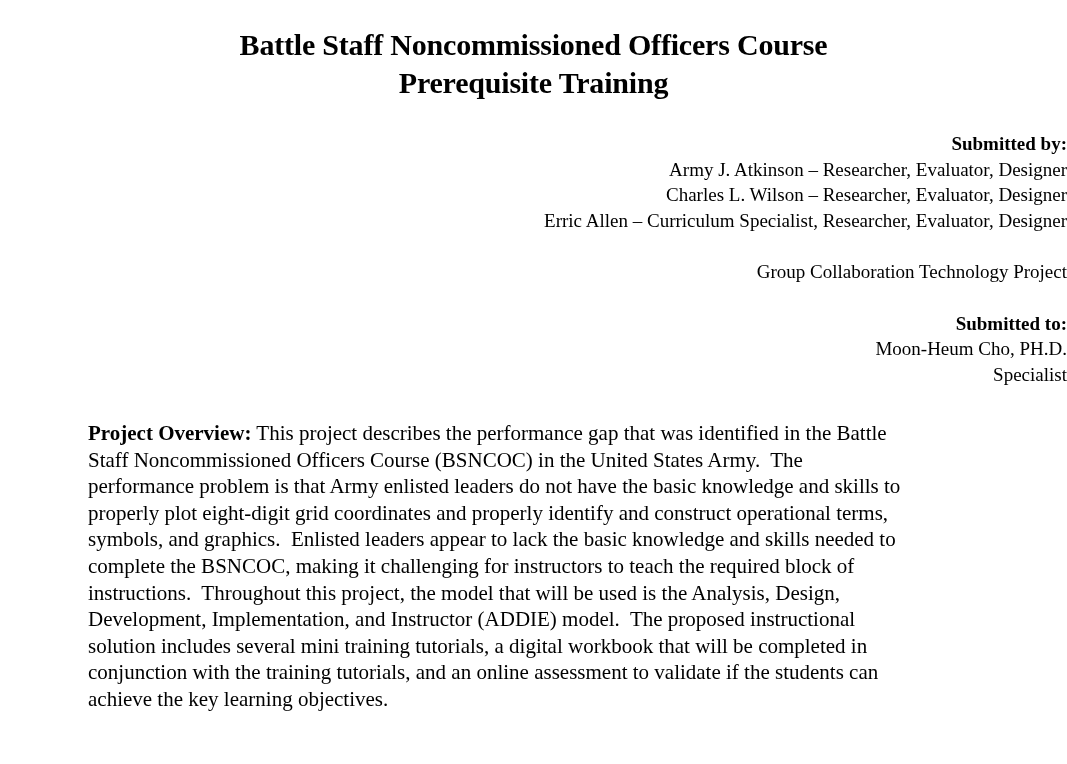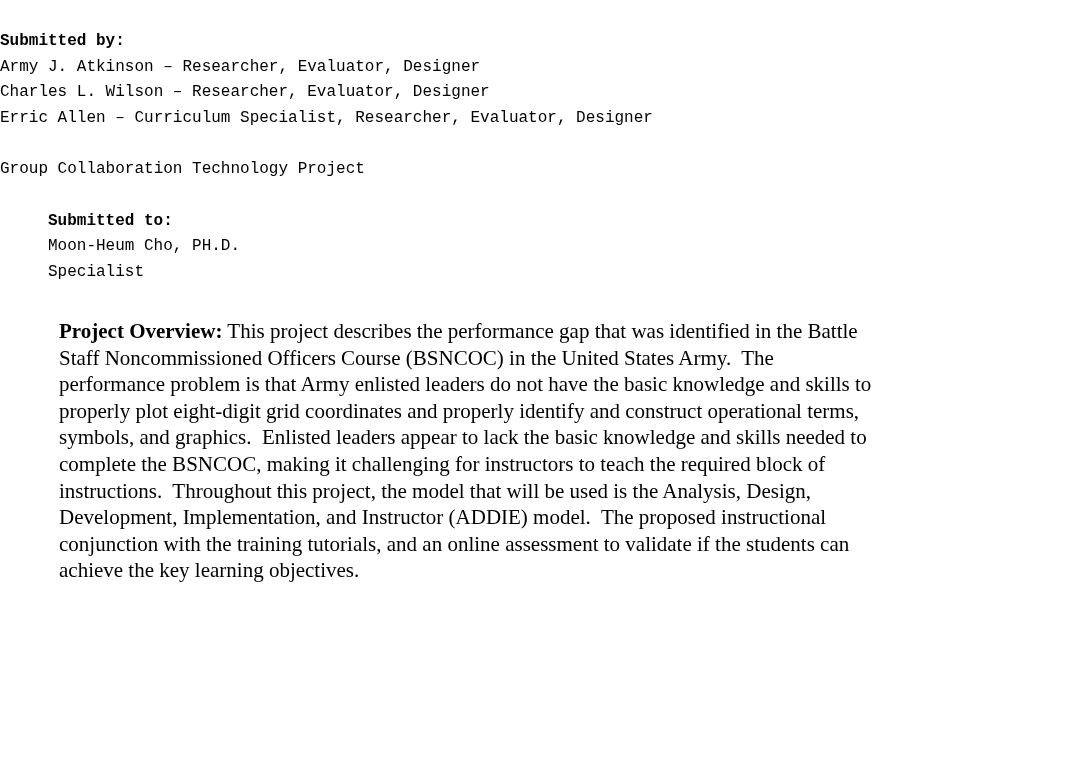--- a/index.html
+++ b/index.html
@@ -35,42 +35,41 @@
     padding-top: 26px;
     margin: 0;
   }
   .doc-title .tline {
     display: block;
     white-space: nowrap;
   }
 
   
   .center-block {
-    text-align: left;
-    font-size: 16px;
+    text-align: right;
+    font-size: 19px;
     line-height: 25.5px;
     margin: 0;
-    font-family: Liberation Mono, monospace;
   }
   .center-block .line {
     display: block;
     white-space: nowrap;
   }
   .center-block .line.b {
     font-weight: bold;
   }
 
   .blk-submitted-by { margin-top: 29px; }
   .blk-course       { margin-top: 26px; }
   .blk-submitted-to { margin-top: 26px; padding-left: 48px; }
 
   
   .body-section {
     margin: 0;
-    padding-left: 59px;
+    padding-left: 88px;
     padding-right: 77px;
     margin-top: 33px;
     font-family: Liberation Serif, serif;
   }
   .body-para {
     margin: 0;
     font-size: 21px;
     line-height: 26.6px;
     text-align: left;
   }
@@ -80,20 +79,24 @@
   }
   .lead-in {
     font-weight: bold;
   }
 </style>
 </head>
 <body>
 
 <div class="page">
 
+  <h1 class="doc-title">
+    <span class="tline">Battle Staff Noncommissioned Officers Course</span>
+    <span class="tline">Prerequisite Training</span>
+  </h1>
 
   <div class="center-block blk-submitted-by">
     <span class="line b">Submitted by:</span>
     <span class="line">Army J. Atkinson – Researcher, Evaluator, Designer</span>
     <span class="line">Charles L. Wilson – Researcher, Evaluator, Designer</span>
     <span class="line">Erric Allen – Curriculum Specialist, Researcher, Evaluator, Designer</span>
   </div>
 
   <div class="center-block blk-course">
     <span class="line">Group Collaboration Technology Project</span>
@@ -108,18 +111,19 @@
   <div class="body-section">
     <p class="body-para">
       <span class="pline"><span class="lead-in">Project Overview:</span><span> This project describes the performance gap that was identified in the Battle</span></span>
       <span class="pline">Staff Noncommissioned Officers Course (BSNCOC) in the United States Army.  The</span>
       <span class="pline">performance problem is that Army enlisted leaders do not have the basic knowledge and skills to</span>
       <span class="pline">properly plot eight-digit grid coordinates and properly identify and construct operational terms,</span>
       <span class="pline">symbols, and graphics.  Enlisted leaders appear to lack the basic knowledge and skills needed to</span>
       <span class="pline">complete the BSNCOC, making it challenging for instructors to teach the required block of</span>
       <span class="pline">instructions.  Throughout this project, the model that will be used is the Analysis, Design,</span>
       <span class="pline">Development, Implementation, and Instructor (ADDIE) model.  The proposed instructional</span>
+      <span class="pline">solution includes several mini training tutorials, a digital workbook that will be completed in</span>
       <span class="pline">conjunction with the training tutorials, and an online assessment to validate if the students can</span>
       <span class="pline">achieve the key learning objectives.</span>
     </p>
   </div>
 
 </div>
 
 </body></html>

